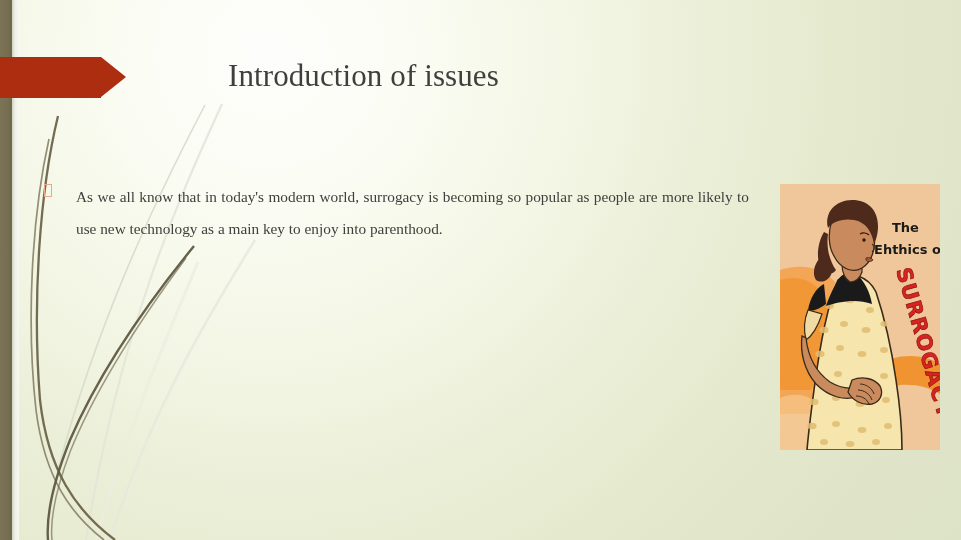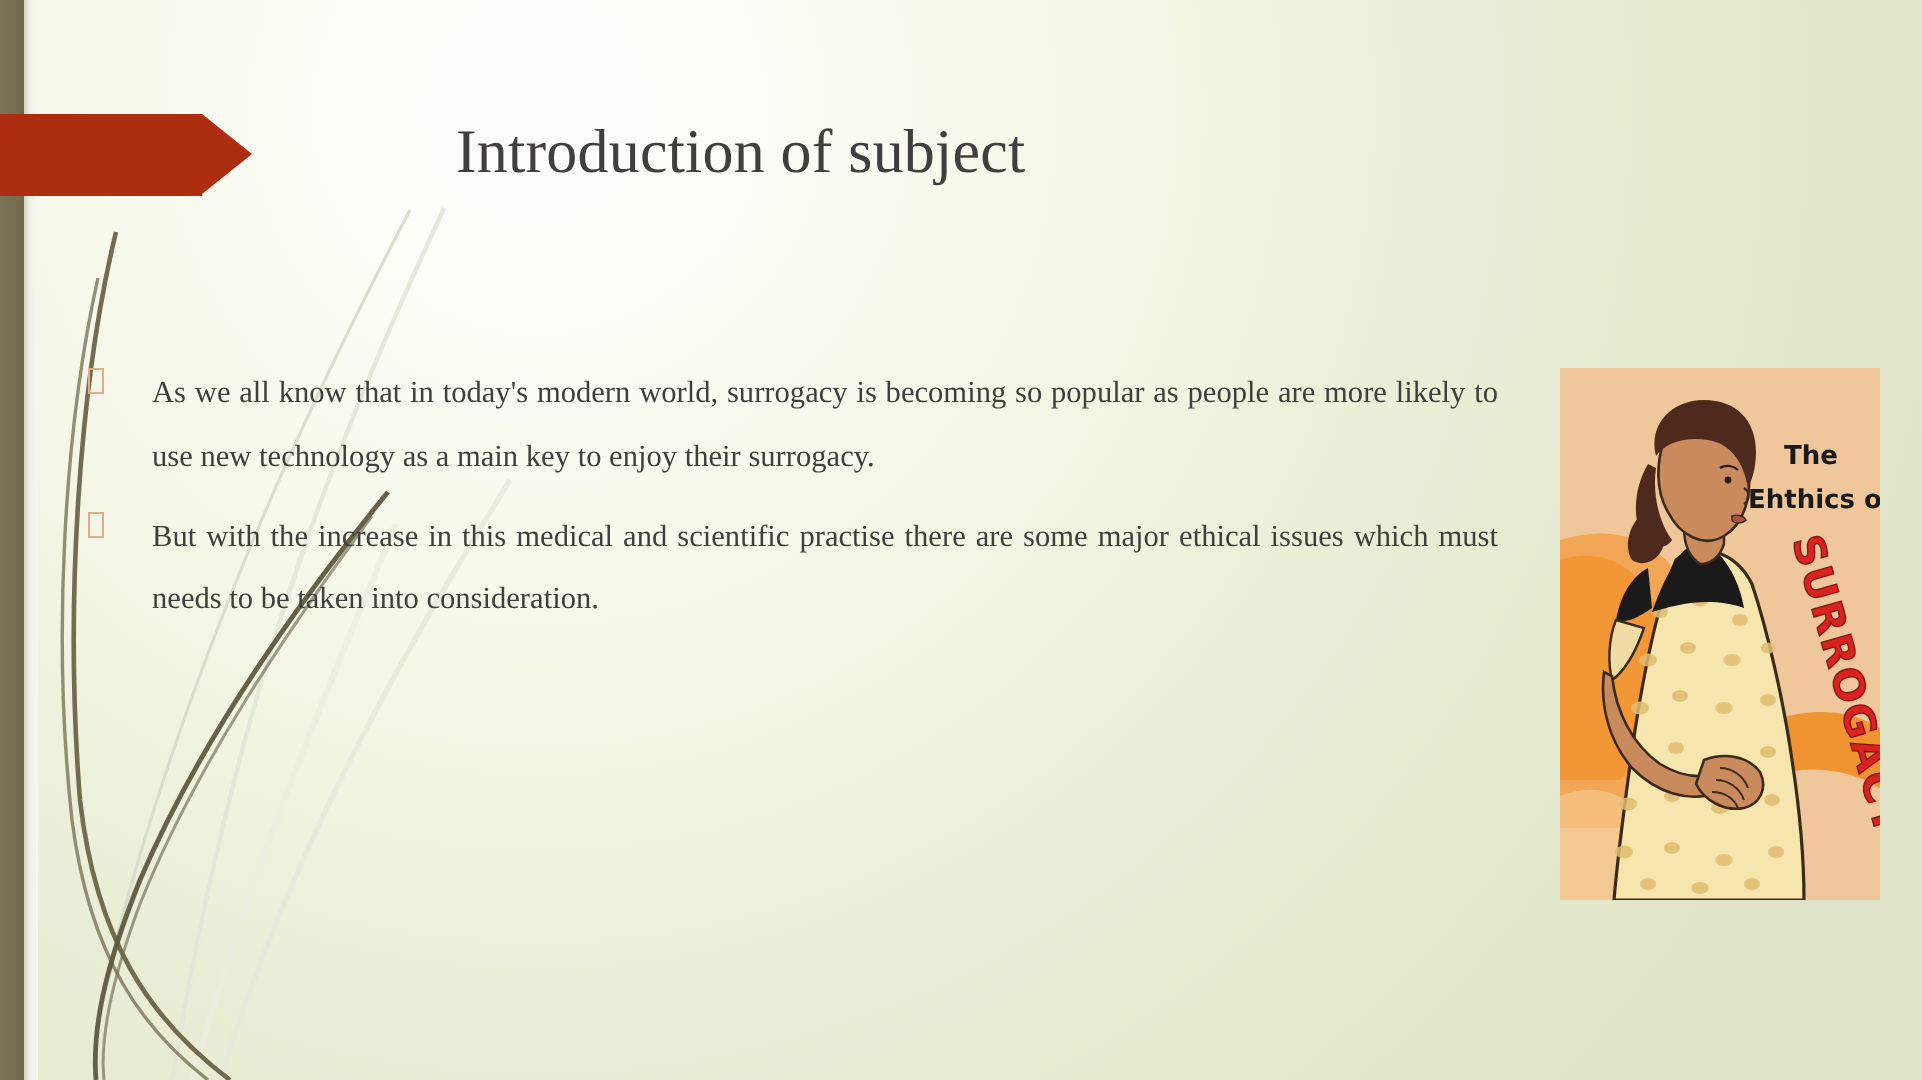--- a/index.html
+++ b/index.html
@@ -106,33 +106,29 @@
   </svg>
 
   <div class="left-band"></div>
   <div class="left-band-edge"></div>
 
   <div class="arrow-tag">
     <div class="body"></div>
     <div class="tip"></div>
   </div>
 
-  <div class="title">Introduction of subject</div>
+  <div class="title">Introduction of issues</div>
 
   <div class="body-block">
 
     <div class="bullet-row">
       <span class="bullet-marker"></span>
-      <div class="bullet-text">As we all know that in today's modern world, surrogacy is becoming so popular as people are more likely to use new technology as a main key to enjoy their surrogacy.</div>
+      <div class="bullet-text">As we all know that in today's modern world, surrogacy is becoming so popular as people are more likely to use new technology as a main key to enjoy into parenthood.</div>
     </div>
 
-    <div class="bullet-row">
-      <span class="bullet-marker"></span>
-      <div class="bullet-text"> But with the increase in this medical and scientific practise there are some major ethical issues which must needs to be taken into consideration.</div>
-    </div>
 
 
 
   </div>
 
   <div class="illustration">
     <svg width="160" height="266" viewBox="0 0 160 266">
 
       <rect x="0" y="0" width="160" height="266" fill="#efc79a"></rect>
 

